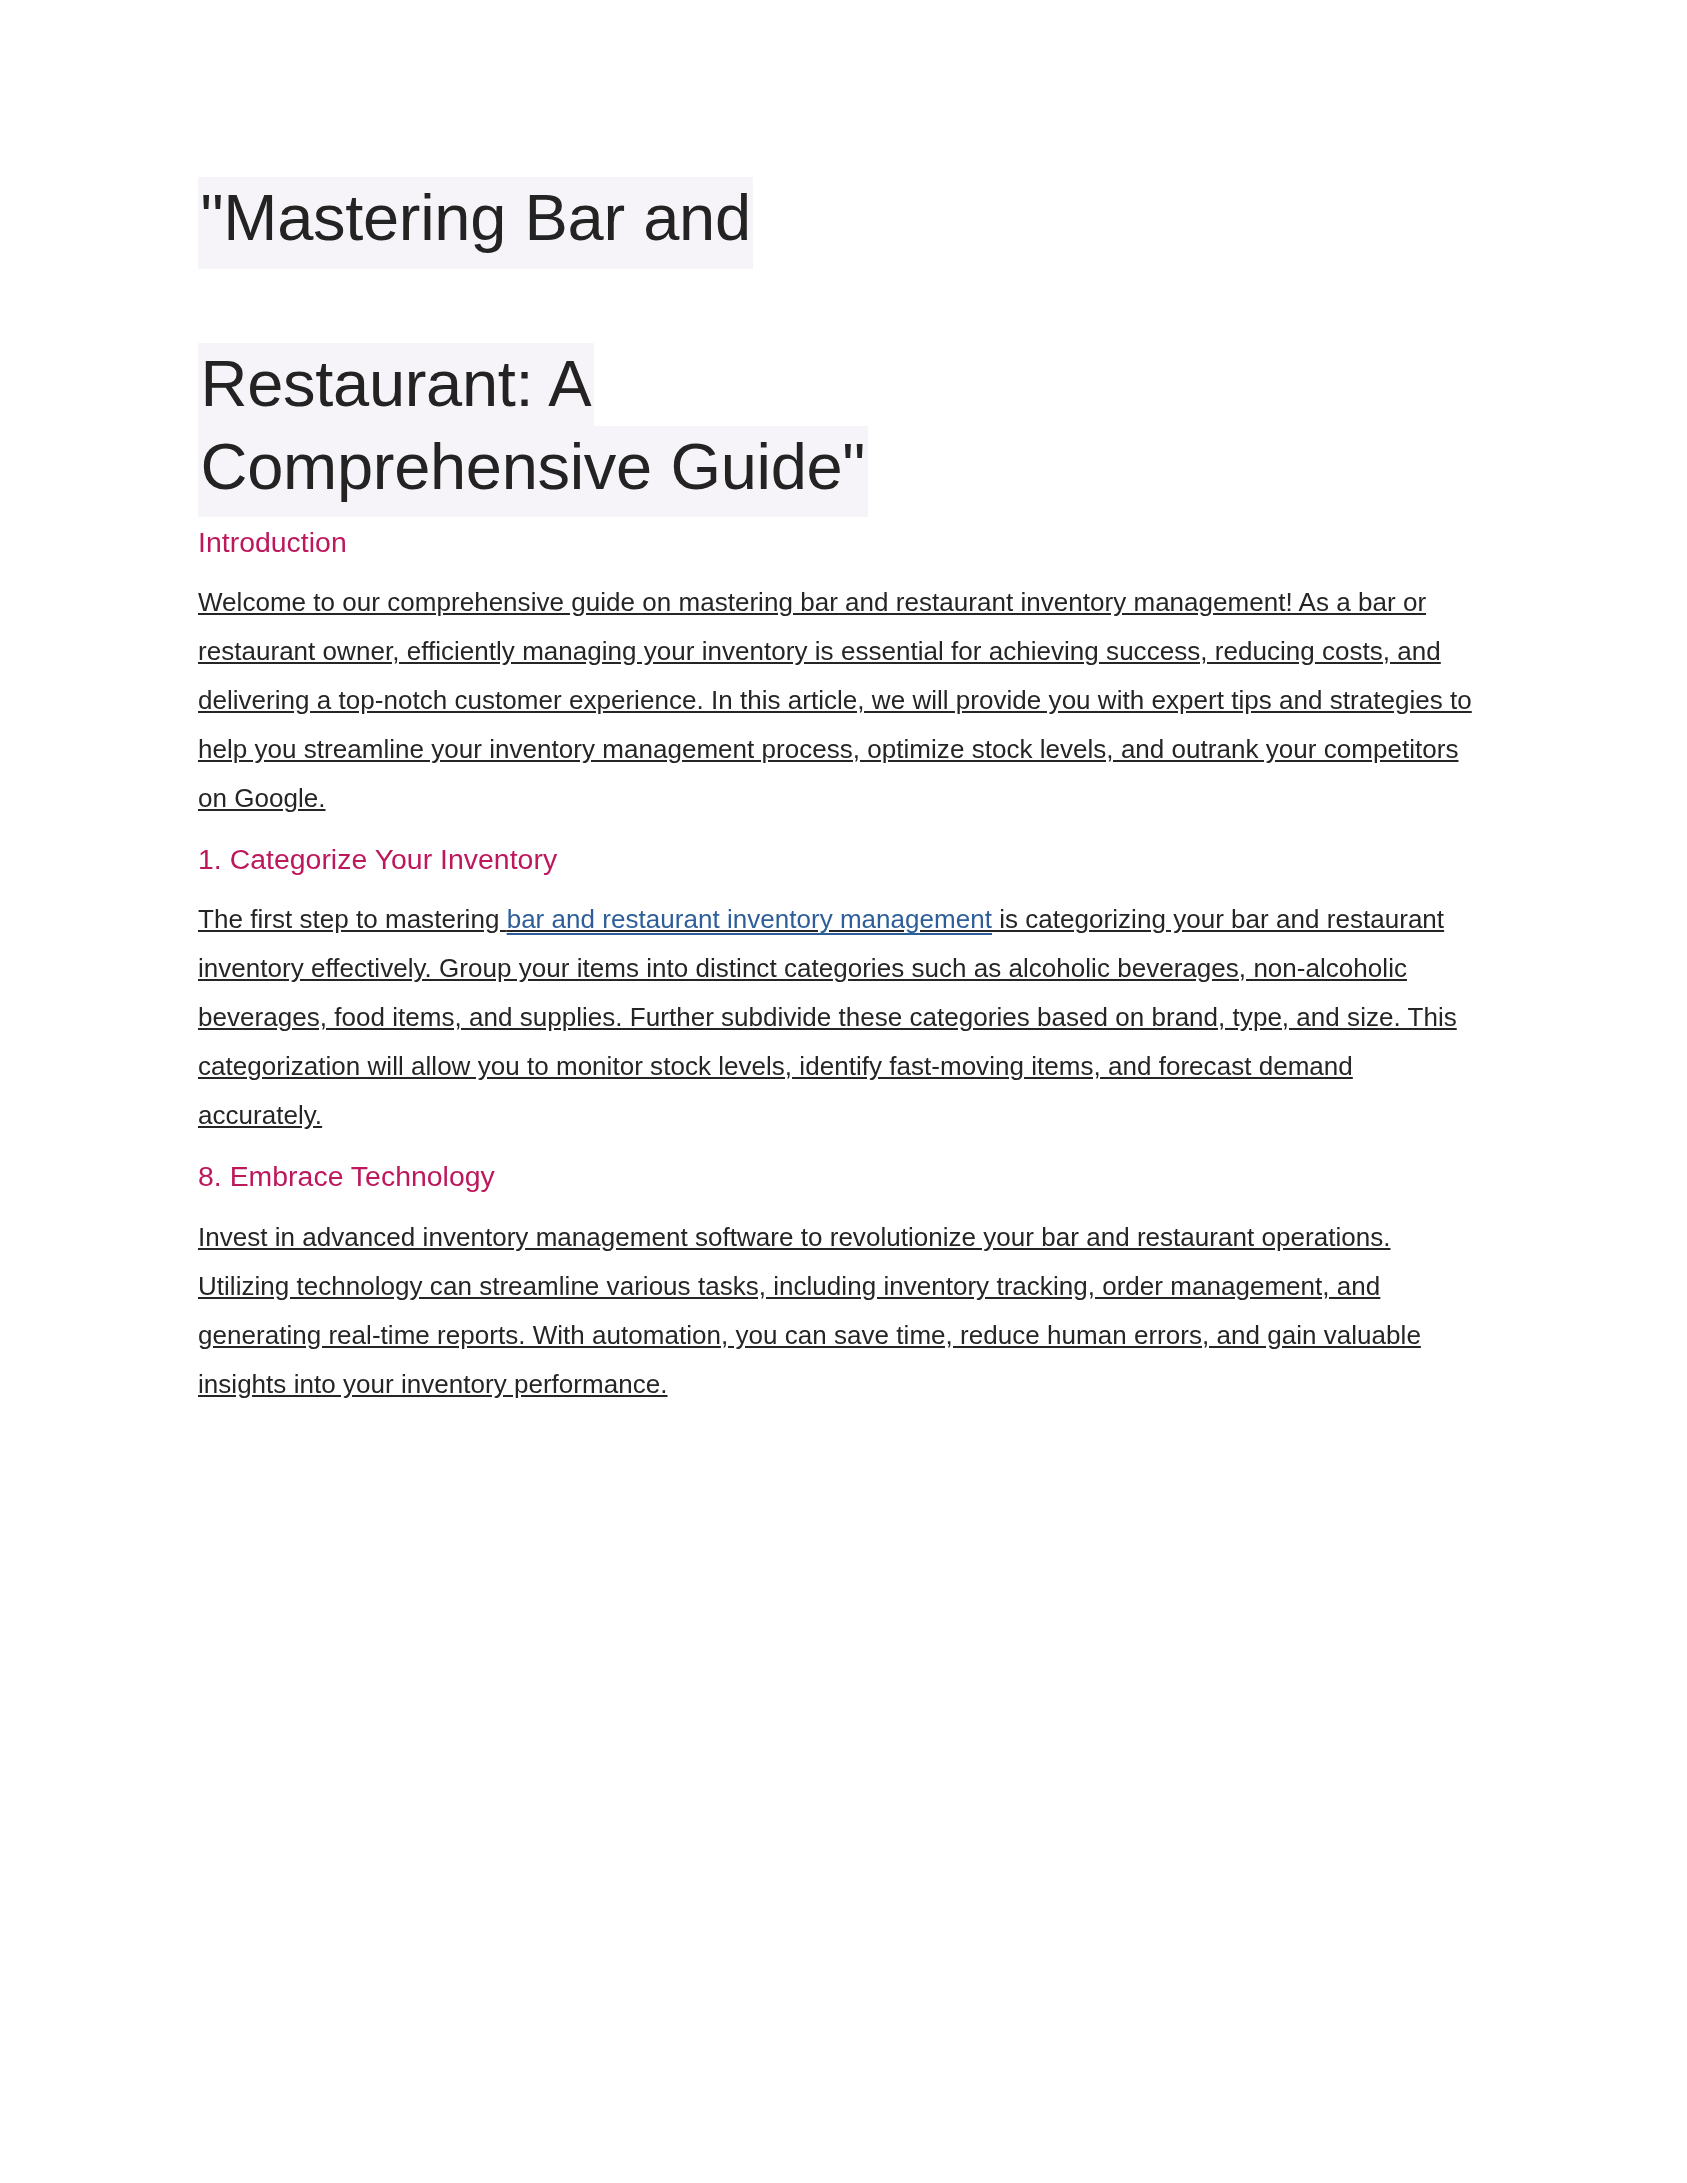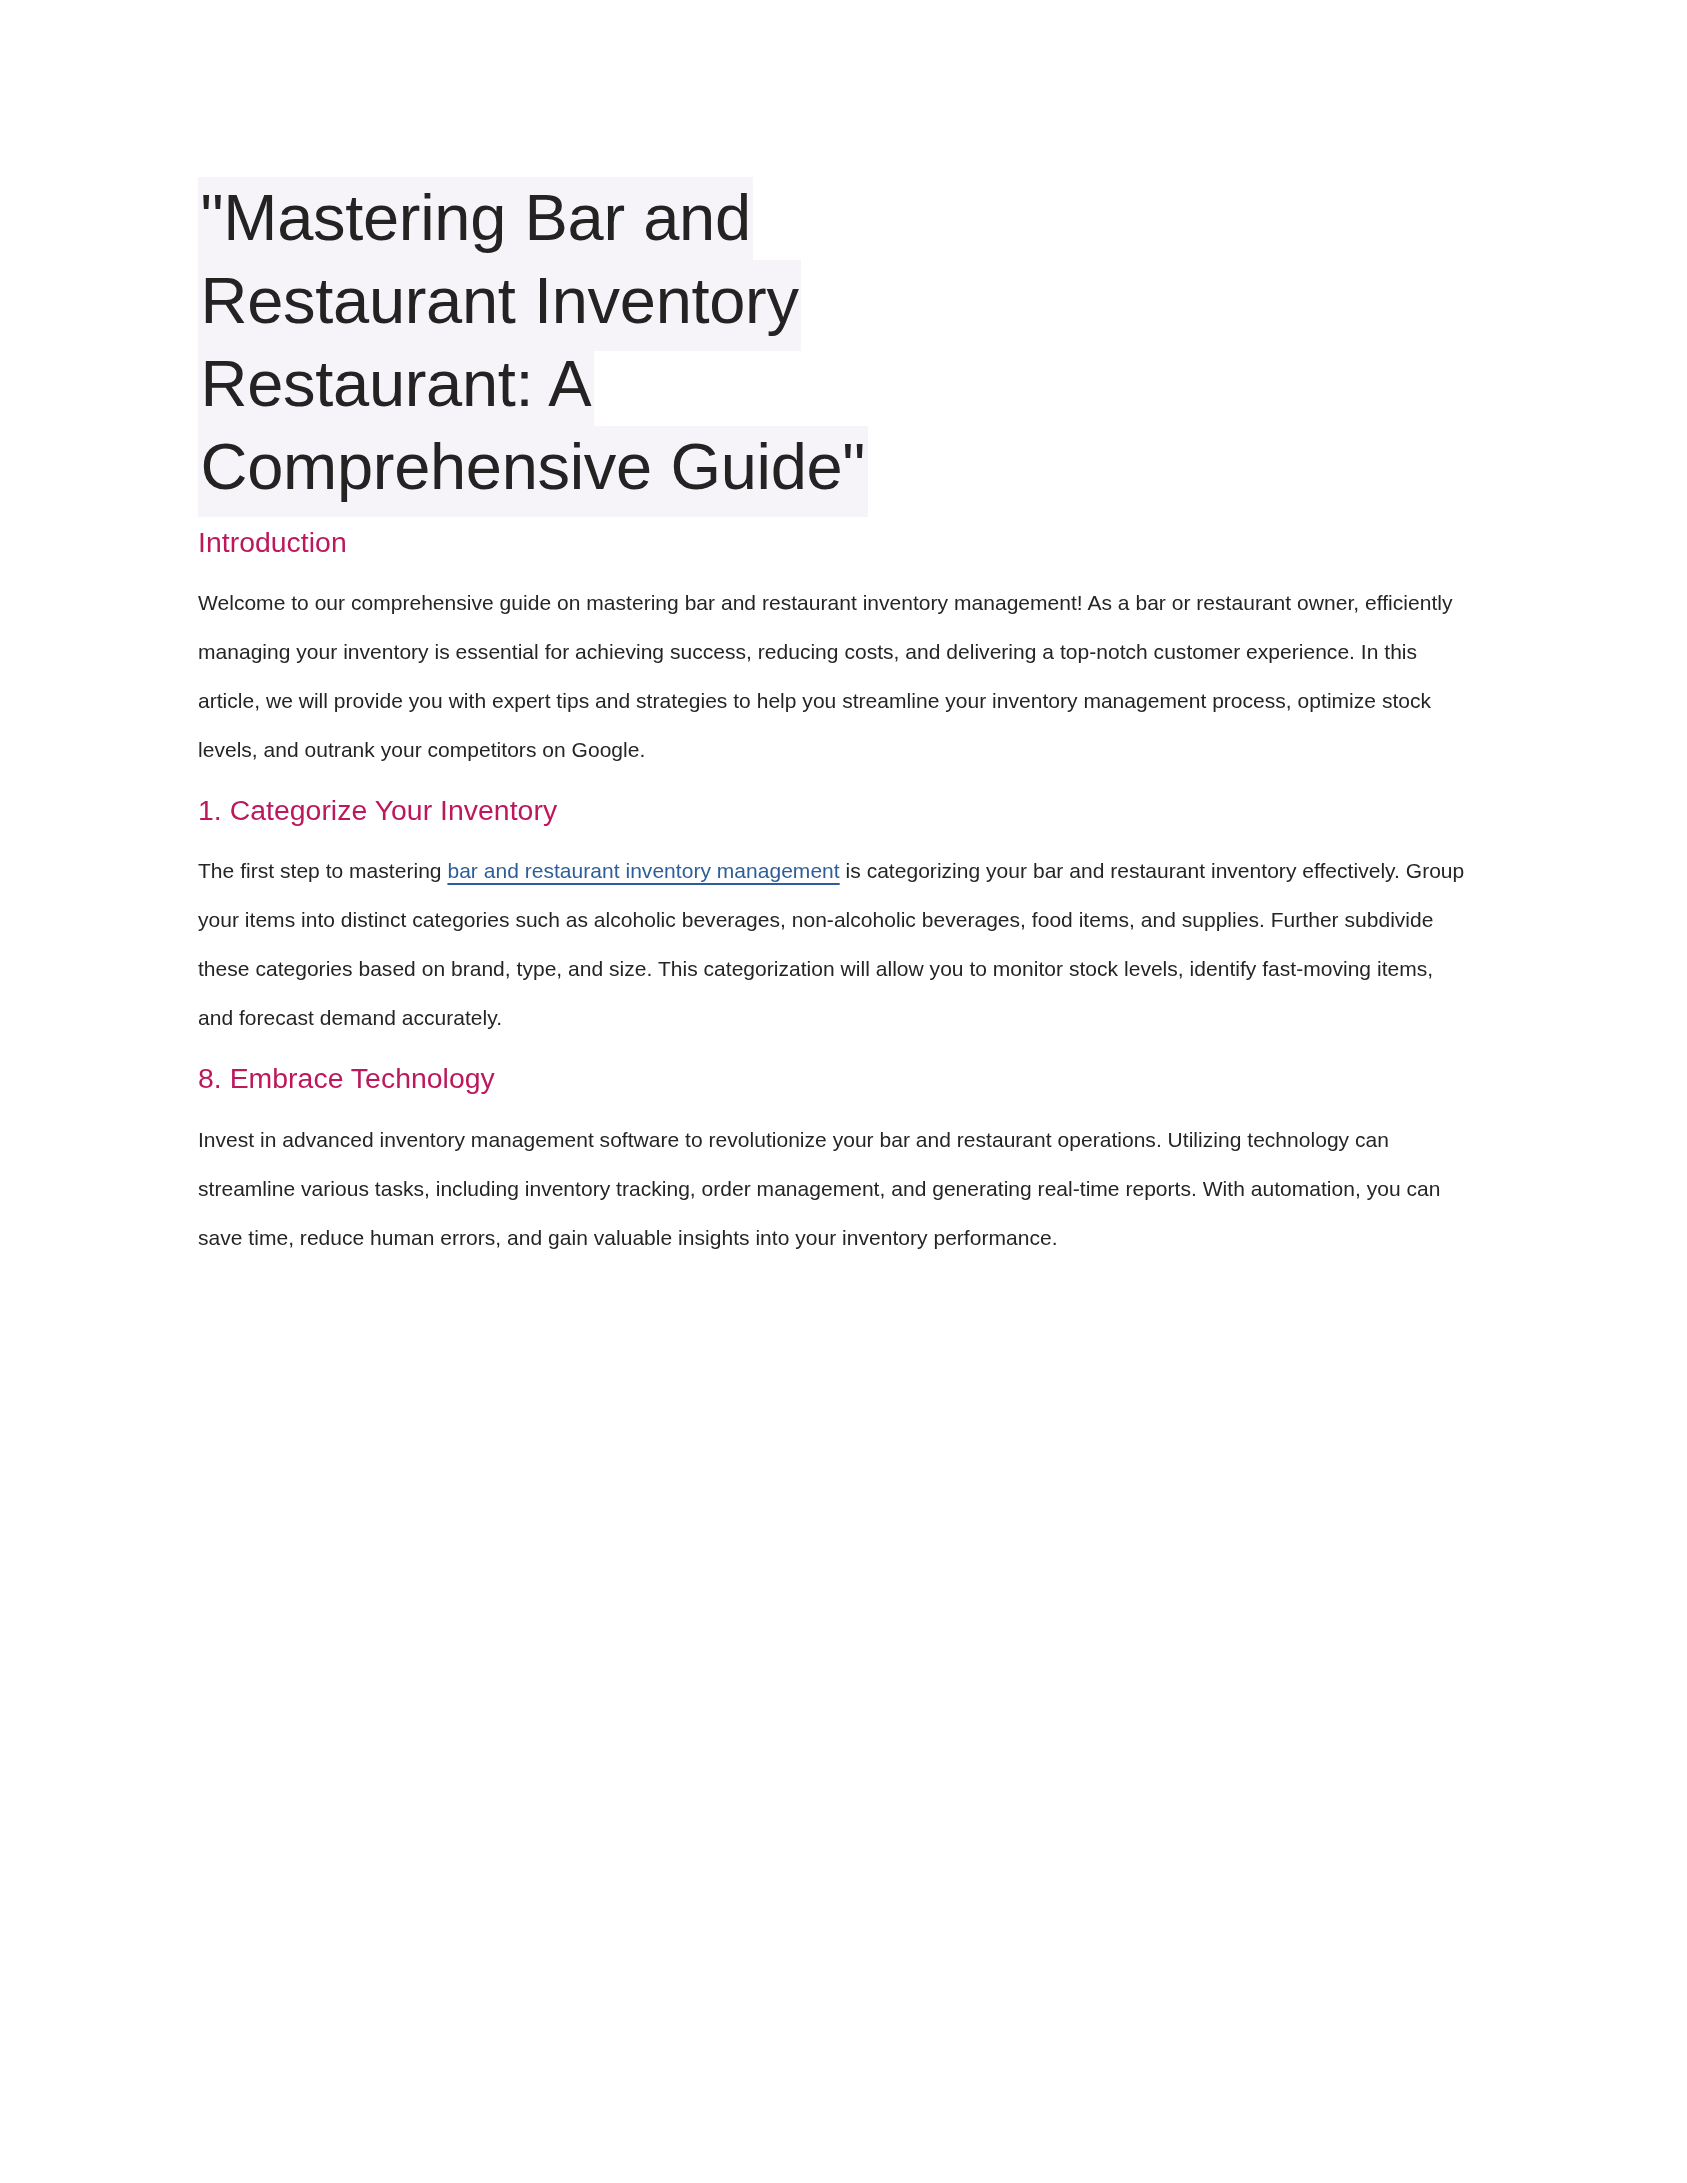--- a/index.html
+++ b/index.html
@@ -57,26 +57,27 @@
     font-weight: 400;
     line-height: 1.0;
     color: #be185d;
     letter-spacing: 0.03px;
   }
 
   
   .body-par {
     margin: 0;
     padding: 0;
-    font-size: 21px;
+    font-size: 26px;
     font-weight: 400;
     line-height: 49px;
     color: #252526;
     letter-spacing: 0.03px;
     text-align: left;
+    text-decoration: underline;
   }
 
   .inline-link {
     color: #2e5e99;
     text-decoration: underline;
     text-decoration-thickness: 2px;
     text-underline-offset: 4.6px;
     cursor: pointer;
     text-align: center;
   }
@@ -88,21 +89,21 @@
   .sp-head-to-par    { height: 22px; }
 </style>
 </head>
 <body>
 
 <div class="page">
   <div class="content">
 
     <h1 class="doc-title">
       <span class="hl">"Mastering Bar and</span><br>
-      <span class="hl">Restaurant Inventory</span><br>
+      <br>
       <span class="hl">Restaurant: A</span><br>
       <span class="hl">Comprehensive Guide"</span>
     </h1>
 
     <div class="sp-title-to-intro"></div>
 
     <h2 class="section-heading">Introduction</h2>
 
     <div class="sp-intro-to-par"></div>
 

